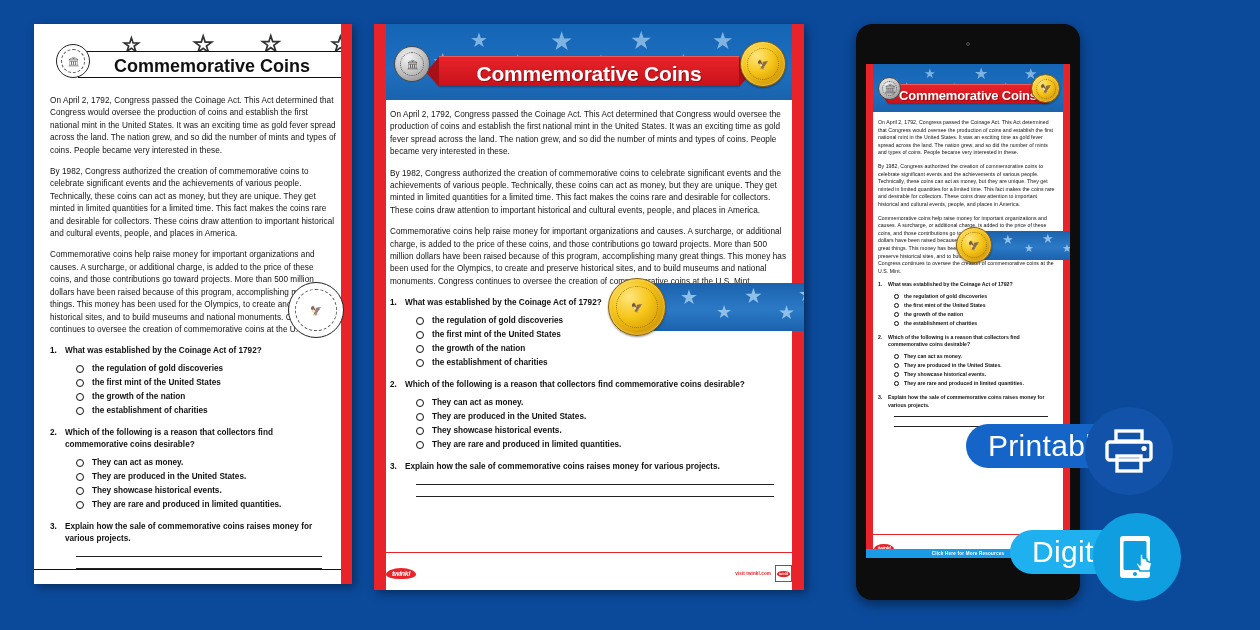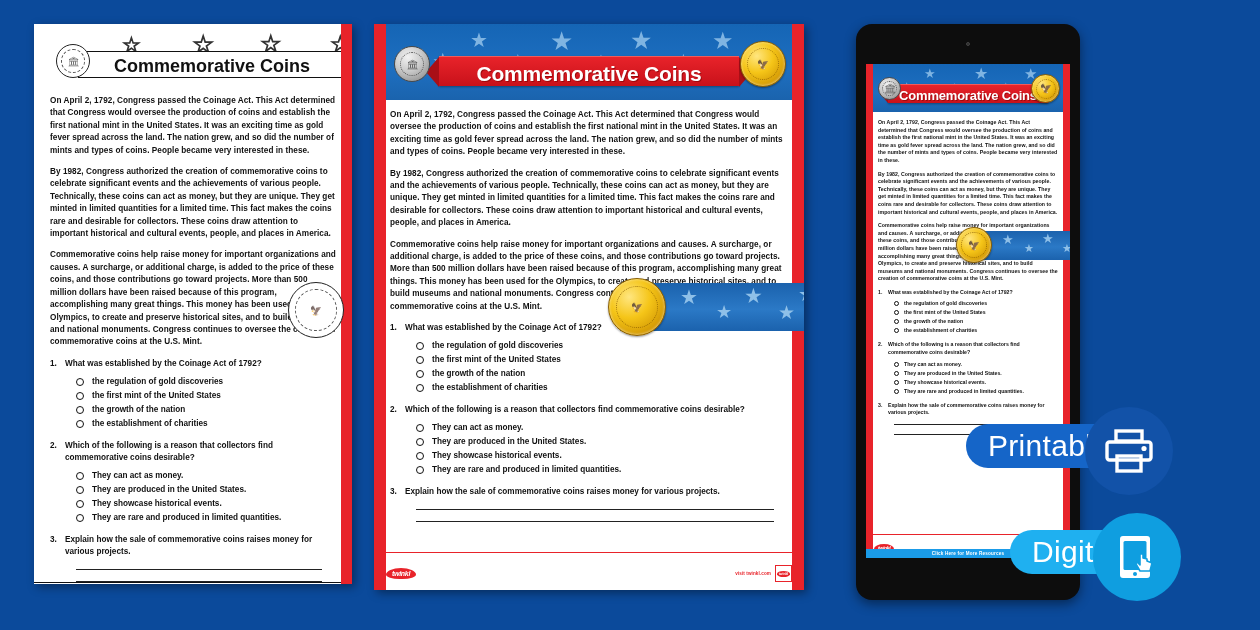--- a/index.html
+++ b/index.html
@@ -88,21 +88,21 @@
   
   .sheet-body {
     position: relative;
     flex: 1 1 auto;
     padding: 9px 16px 0 16px;
     color: #111;
   }
   .para {
     font-size: 8.2px;
     line-height: 12.4px;
-    font-weight: bold;
+    font-weight: normal;
     margin-bottom: 9px;
     letter-spacing: .05px;
   }
 
   .q-block { margin-top: 6px; }
   .q-line {
     display: flex;
     font-size: 8.2px;
     line-height: 12px;
     font-weight: bold;

